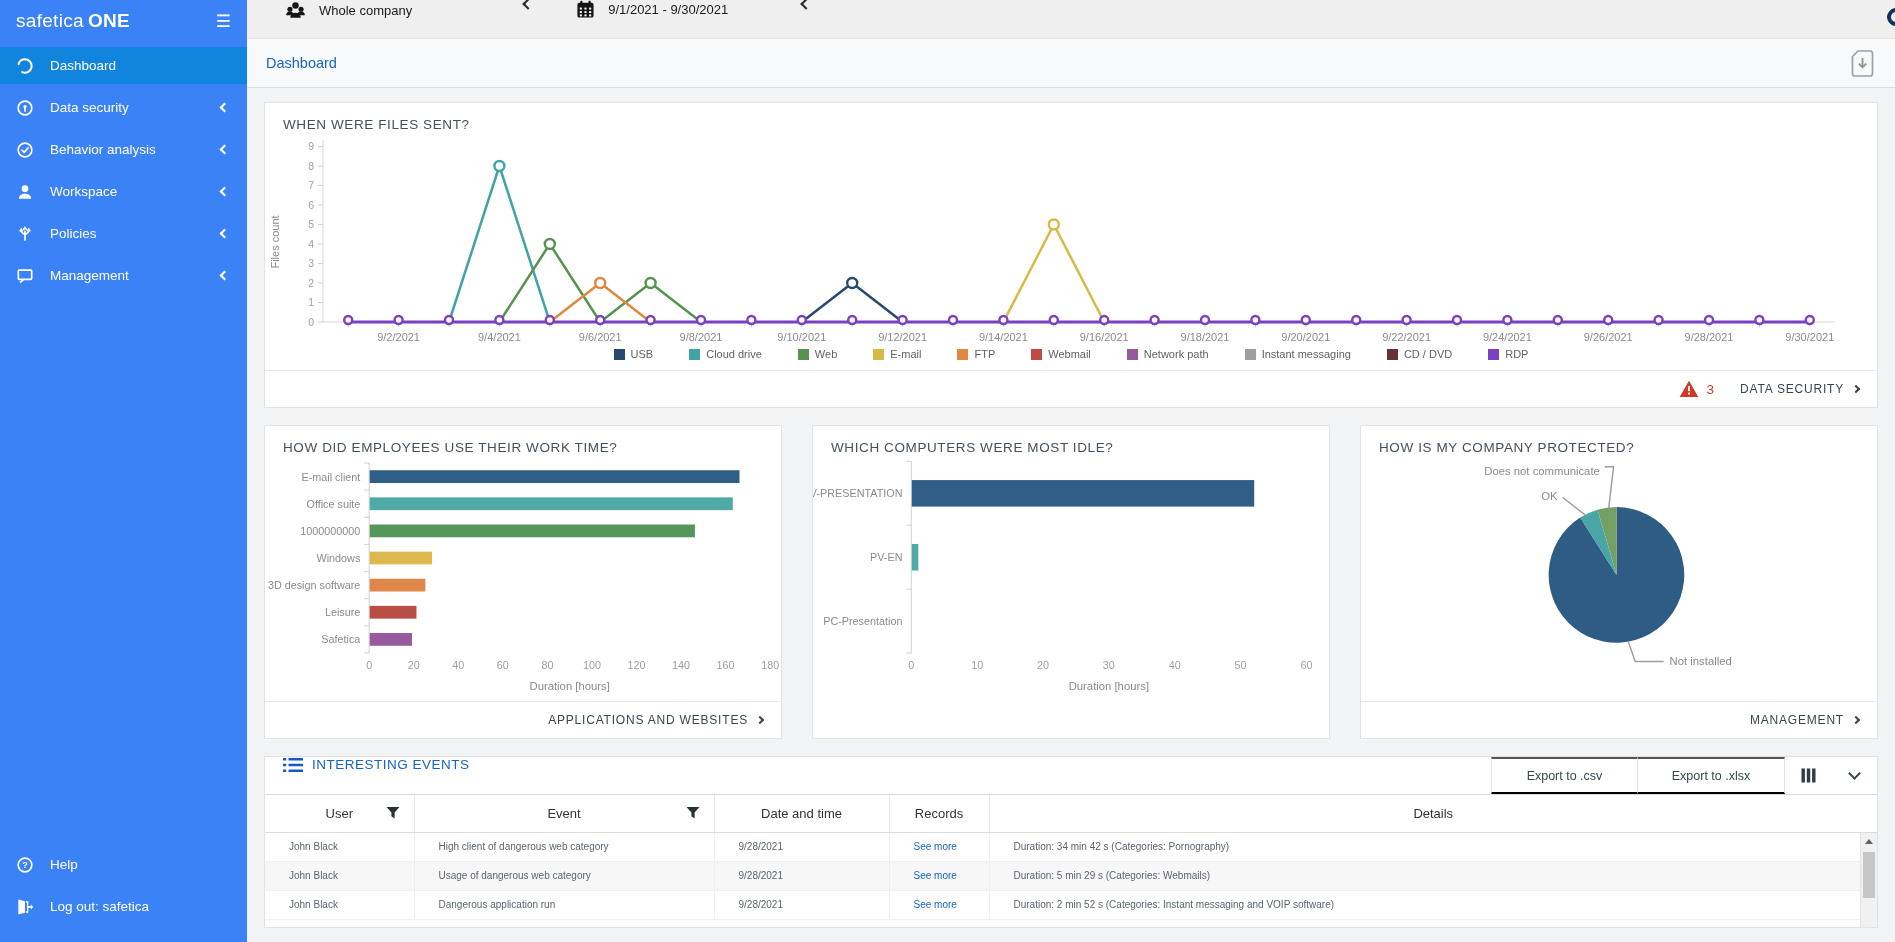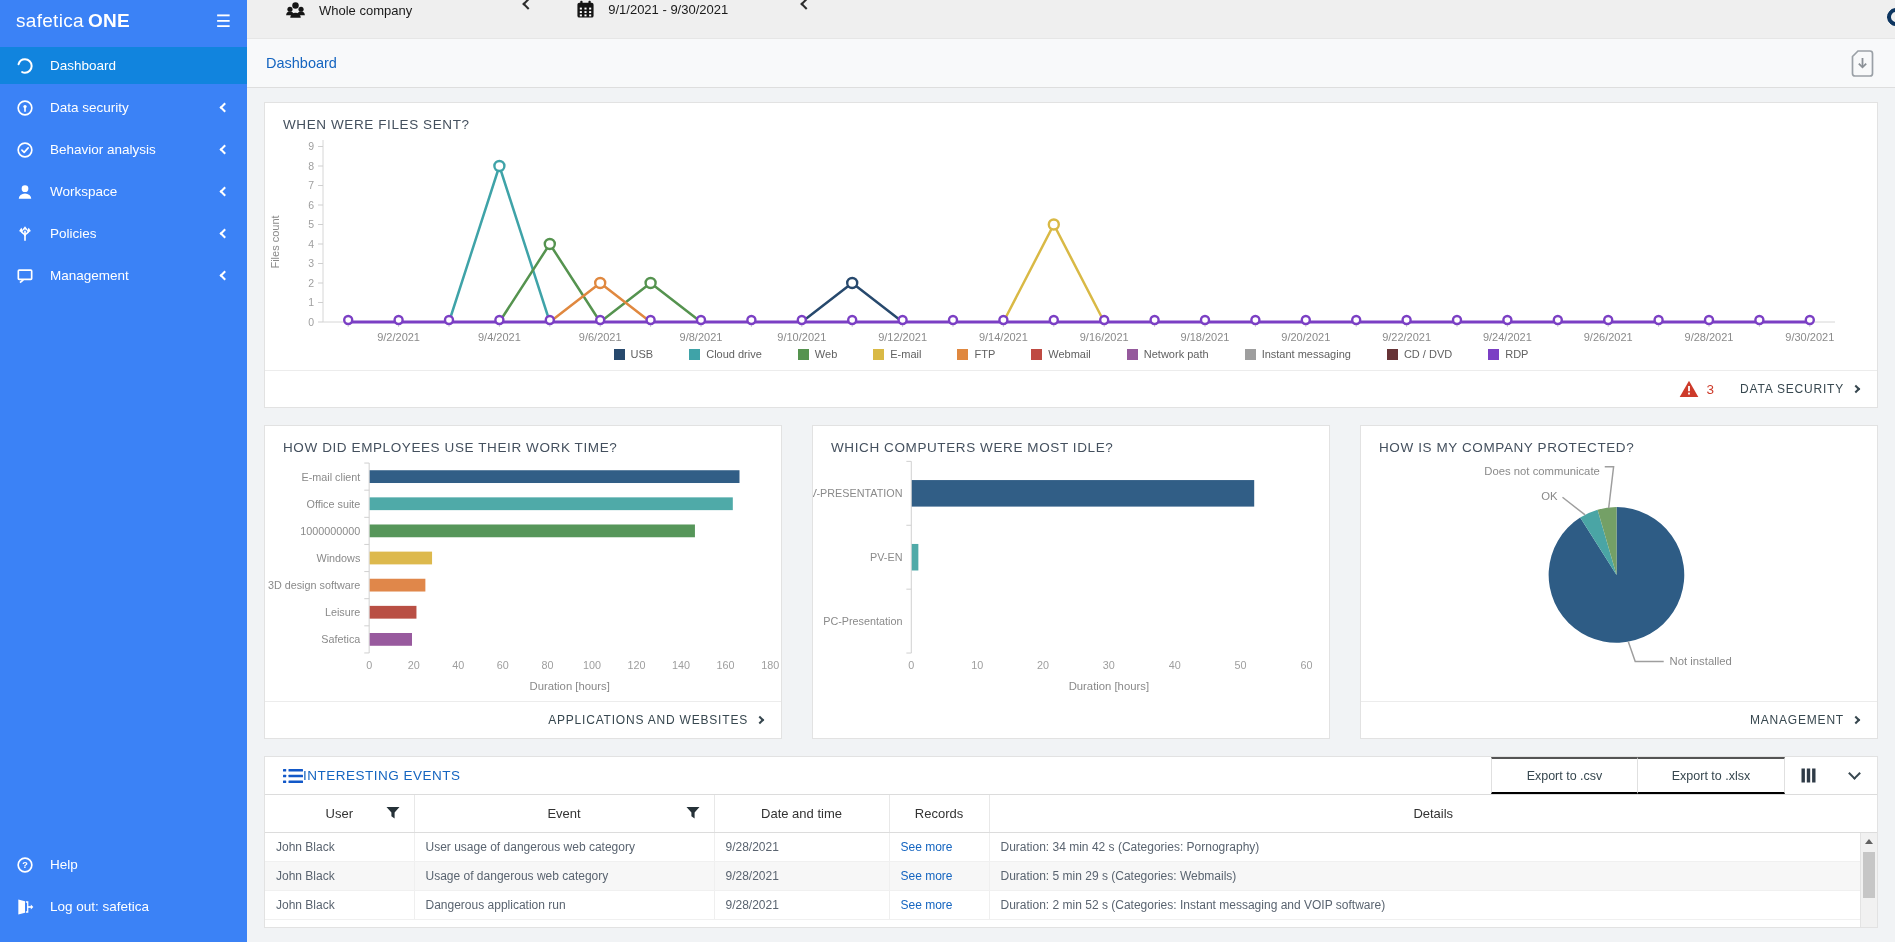--- a/index.html
+++ b/index.html
@@ -45,31 +45,31 @@
   .lg-sq{width:11px;height:11px;display:inline-block}
   .lg-lb{font-size:11px;color:#616161}
 
   .cards-row{display:flex;gap:30px;margin-top:17px}
   .cards-row .card{flex:1;min-width:0;display:flex;flex-direction:column}
   .cards-row .chart-box{flex:1}
 
   
   .table-card{margin-top:17px;flex:1;position:relative;overflow:hidden}
   .tc-header{height:38px;display:flex;align-items:stretch;border-bottom:1px solid #dcdcdc}
-  .tc-title{display:flex;align-items:center;gap:0;padding-left:18px;color:#1565c0;font-size:13.5px;letter-spacing:.5px;cursor:pointer}
+  .tc-title{display:flex;align-items:flex-start;gap:9px;padding-left:18px;color:#1565c0;font-size:13.5px;letter-spacing:.5px;cursor:pointer}
   .tc-actions{margin-left:auto;display:flex;align-items:stretch}
   .export-btn{border-left:1px solid #e0e0e0;width:147px;display:flex;align-items:center;justify-content:center;font-size:12.5px;color:#37474f;cursor:pointer;background:#fff}
   .icon-cell{width:46px;display:flex;align-items:center;justify-content:center;border-left:1px solid #e0e0e0;cursor:pointer}
   .icon-cell.noborder{border-left:none}
   .chev-down{width:9px;height:9px;border-left:2.5px solid #37474f;border-bottom:2.5px solid #37474f;transform:rotate(-45deg);margin-top:-4px}
 
   table.etable{width:100%;border-collapse:collapse;table-layout:fixed}
   .etable th{height:37px;font-size:13px;font-weight:400;color:#333;text-align:center;padding:0 12px;border-right:1px solid #e8e8e8;border-bottom:1px solid #dcdcdc;background:#fff;position:relative}
   .etable th .funnel{position:absolute;right:14px;top:50%;transform:translateY(-50%);cursor:pointer}
-  .etable td{height:29px;font-size:12px;color:#5a6470;padding:0 11px;border-right:1px solid #efefef;border-bottom:1px solid #f0f0f0;white-space:nowrap;overflow:hidden}
+  .etable td{height:29px;font-size:10px;color:#5a6470;padding:0 24px;border-right:1px solid #efefef;border-bottom:1px solid #f0f0f0;white-space:nowrap;overflow:hidden}
   .etable th:last-child,.etable td:last-child{border-right:none}
   .etable tbody tr:nth-child(even){background:#f7f7f7}
   .see-more{color:#1565c0;cursor:pointer}
 
   .vscroll{position:absolute;top:76px;right:0;bottom:0;width:17px;background:#f1f1f1;border-left:1px solid #e3e3e3}
   .sb-up{height:16px;display:flex;align-items:center;justify-content:center;cursor:pointer}
   .sb-up:before{content:"";border-left:4px solid transparent;border-right:4px solid transparent;border-bottom:5px solid #616161}
   .sb-thumb{margin:3px 2px 0;height:46px;background:#c6c6c6;cursor:pointer}
 
   .tick{font-size:10.5px;fill:#9e9e9e}
@@ -553,21 +553,21 @@
                   </svg>
                 </span></th>
             <th><span>Date and time</span></th>
             <th><span>Records</span></th>
             <th><span>Details</span></th>
           </tr>
         </thead>
         <tbody>
           <tr>
             <td>John Black</td>
-            <td>User usage of dangerous web category</td>
+            <td>High client of dangerous web category</td>
             <td>9/28/2021</td>
             <td><span class="see-more">See more</span></td>
             <td>Duration: 34 min 42 s (Categories: Pornography)</td>
           </tr>
           <tr>
             <td>John Black</td>
             <td>Usage of dangerous web category</td>
             <td>9/28/2021</td>
             <td><span class="see-more">See more</span></td>
             <td>Duration: 5 min 29 s (Categories: Webmails)</td>

